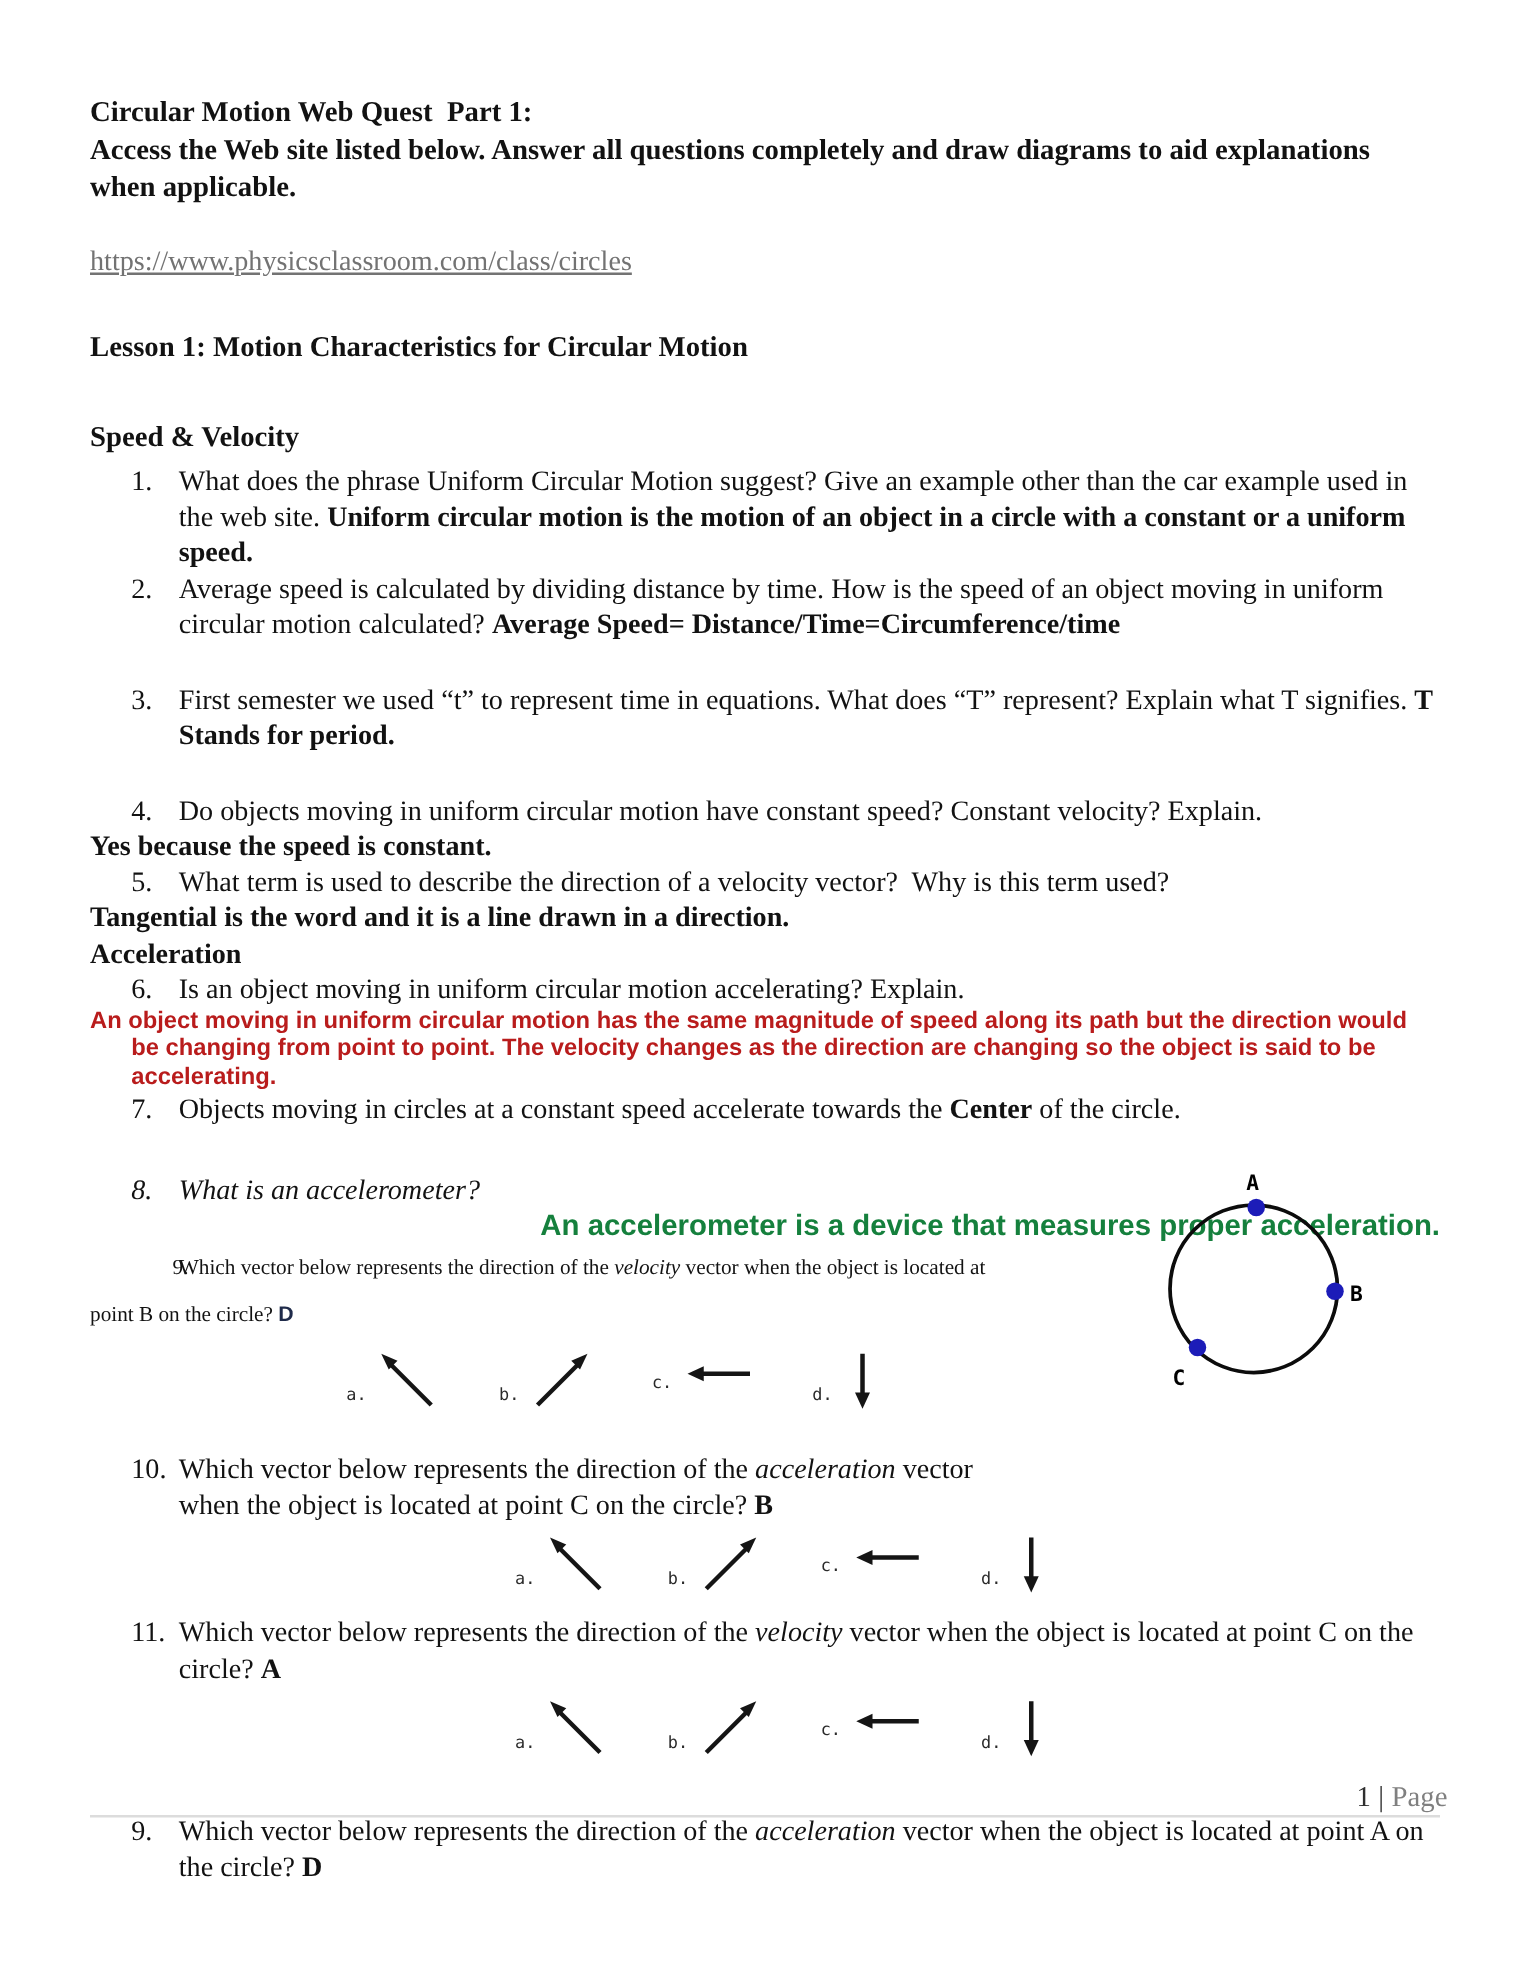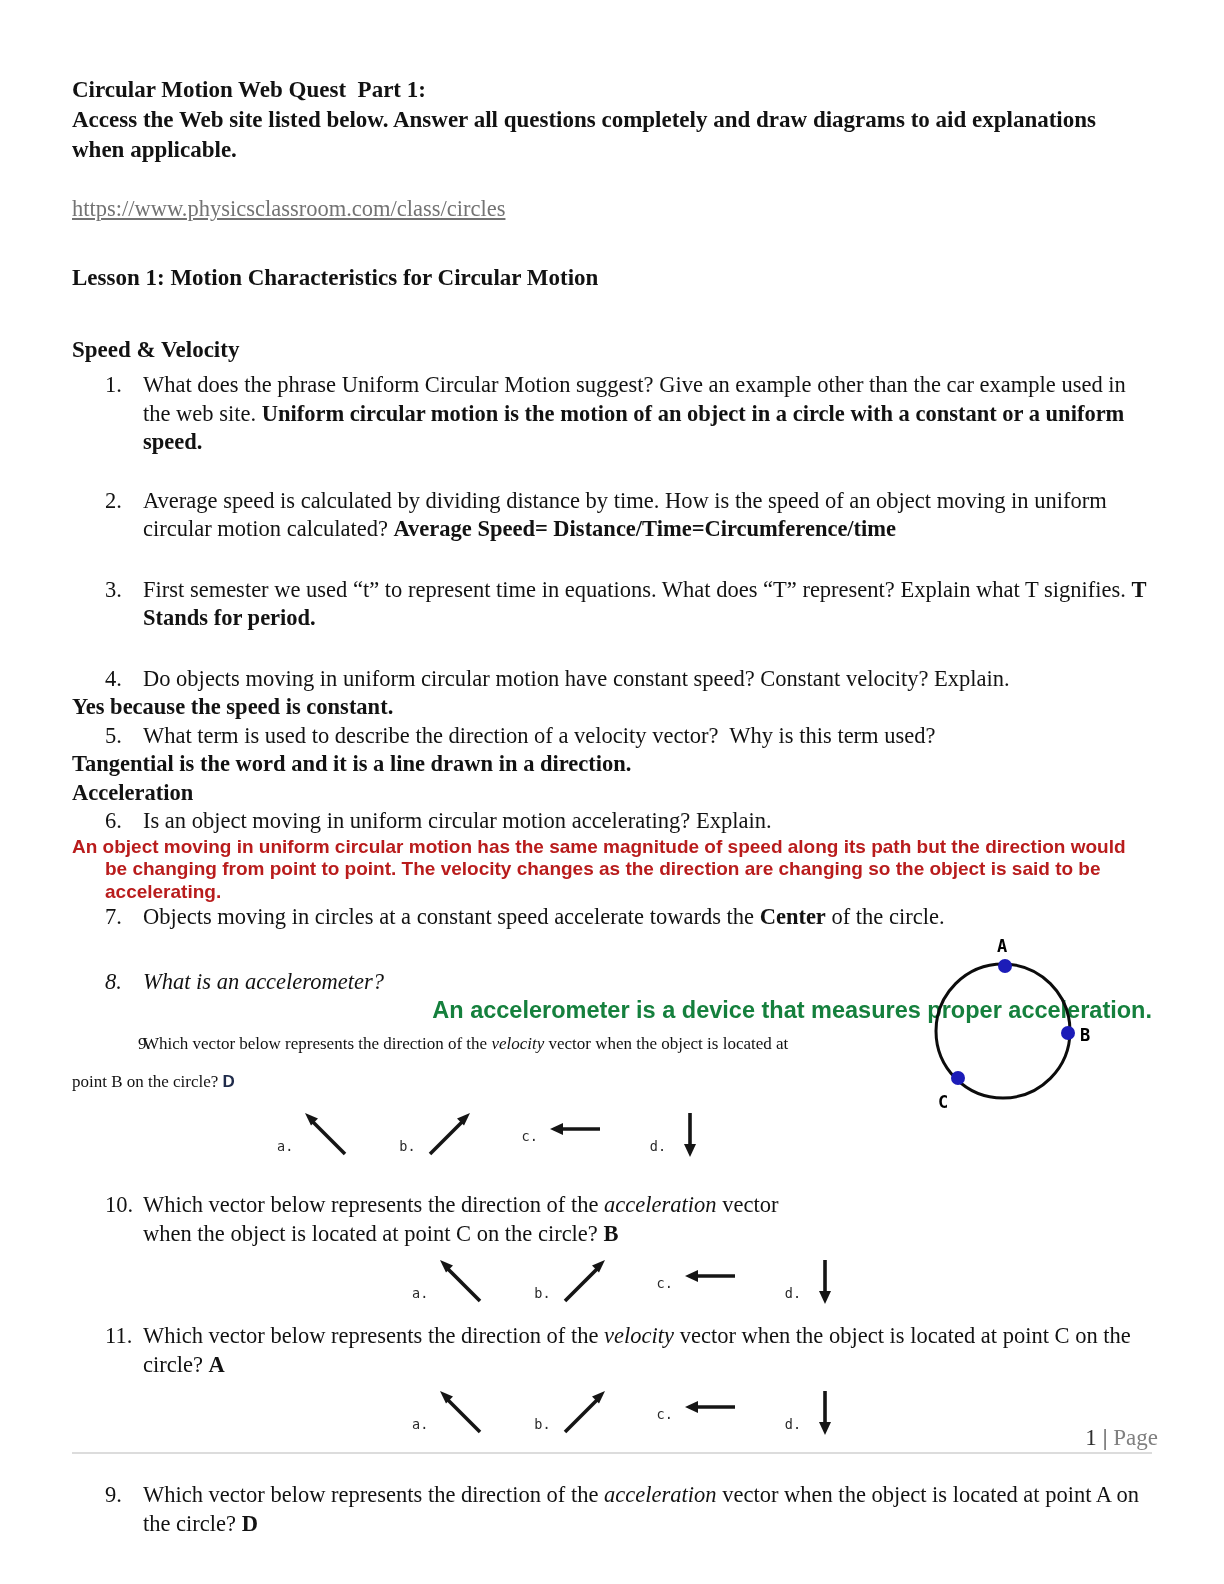--- a/index.html
+++ b/index.html
@@ -33,21 +33,21 @@
   .ans-sans{
     font-family:"Liberation Sans", sans-serif;
     font-weight:bold;font-size:19px;line-height:22.5px;color:#b91c1c;
     padding-left:33px;text-indent:-33px;
   }
   .ans-sans-big{
     font-family:"Liberation Sans", sans-serif;
     font-weight:bold;font-size:23.5px;line-height:29px;color:#15803d;text-align:right;
   }
   .ans-letter-sans{font-family:"Liberation Sans", sans-serif;font-weight:bold;color:#1F2B4A;}
-  .mt6{margin-top:6px;}  .mt26{margin-top:26px;} .mt30{margin-top:30px;}
+  .mt6{margin-top:6px;}  .mt26{margin-top:26px;} .mt30{}
   .mt32{margin-top:32px;} .mt38{margin-top:38px;} .mt56{margin-top:36px;font-style:italic;}
   .w740{max-width:740px;} .w645{max-width:645px;}
   
   .vrow{display:flex;align-items:flex-start;margin-top:8px;height:56px;}
   .vrow1{margin-left:205px;}
   .vrow2{margin-left:340px;}
   .vopt{display:flex;align-items:flex-end;}
   .vopt + .vopt{margin-left:46px;}
   .vlabel{
     font-family:"DejaVu Sans Mono", monospace;

